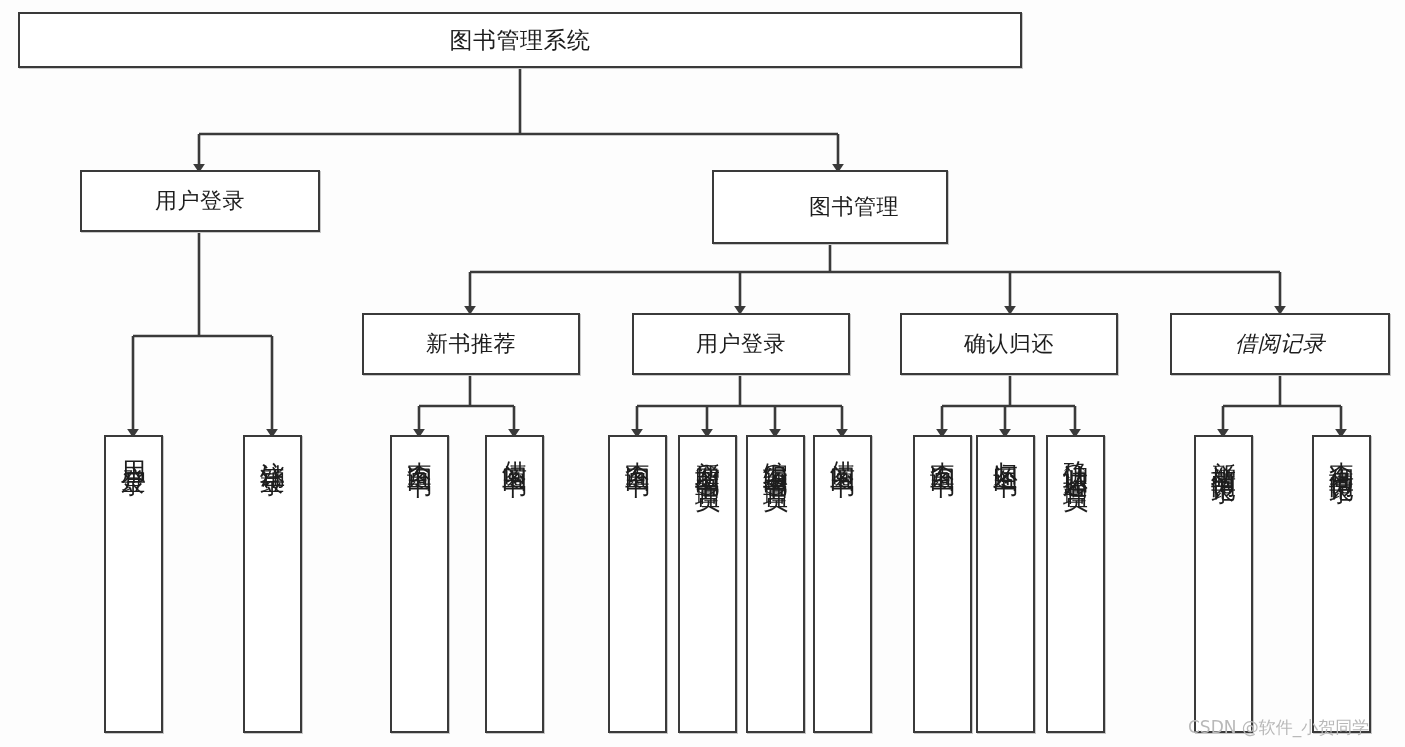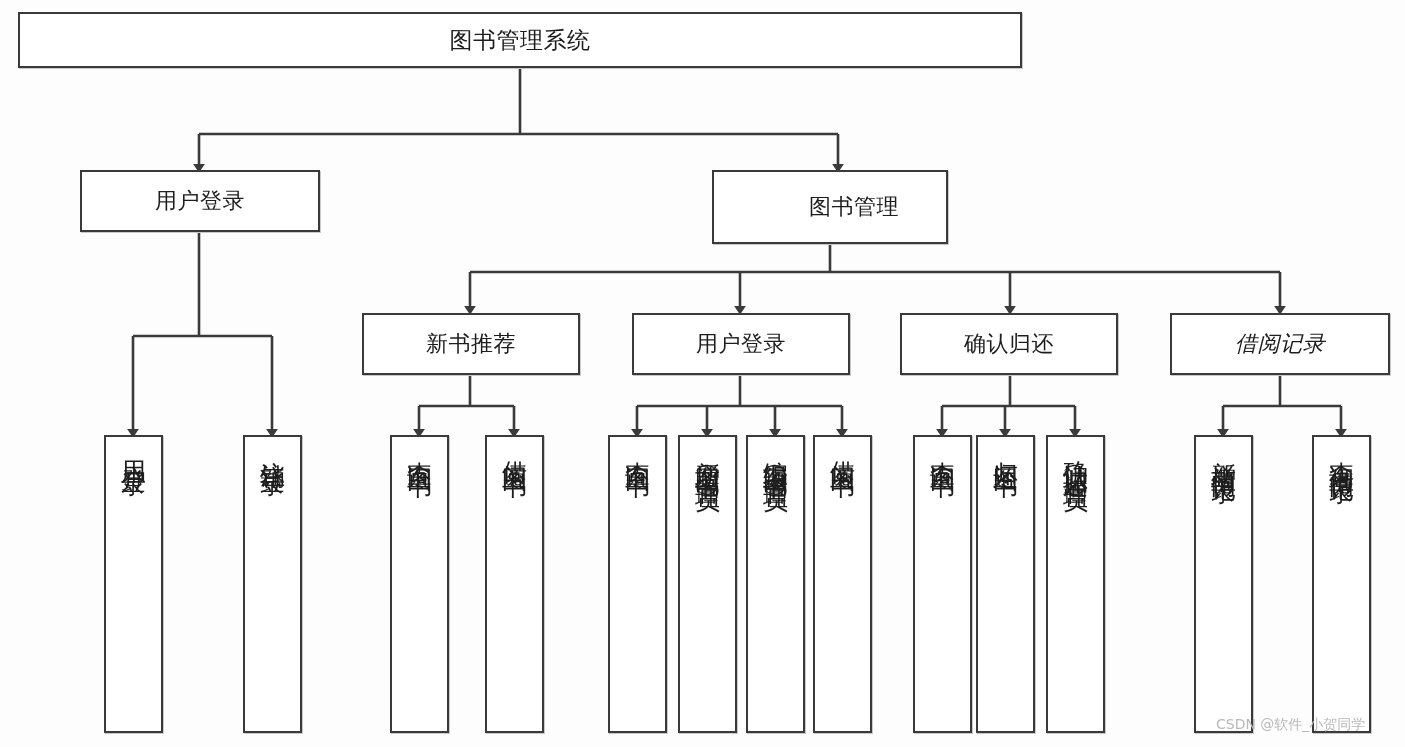--- a/index.html
+++ b/index.html
@@ -63,26 +63,25 @@
     text-orientation: upright;
     font-size: 25px;
     line-height: 1.0;
     letter-spacing: 4px;
     white-space: nowrap;
   }
   .watermark {
     position: absolute;
     left: 1188px;
     top: 716px;
-    font-size: 14px;
+    font-size: 17px;
     color: #b9b9b9;
     white-space: nowrap;
     z-index: 3;
     font-family: "DejaVu Sans", "Liberation Sans", sans-serif;
-    margin-left: 28px;
   }
 </style>
 </head>
 <body>
 
 <div id="diagram">
 
   <svg id="connectors" viewBox="0 0 1405 747" width="1405" height="747" xmlns="http://www.w3.org/2000/svg">
     <defs>
       <marker id="arrowhead" markerWidth="10" markerHeight="12" refX="2.2" refY="6" orient="auto" markerUnits="userSpaceOnUse">

